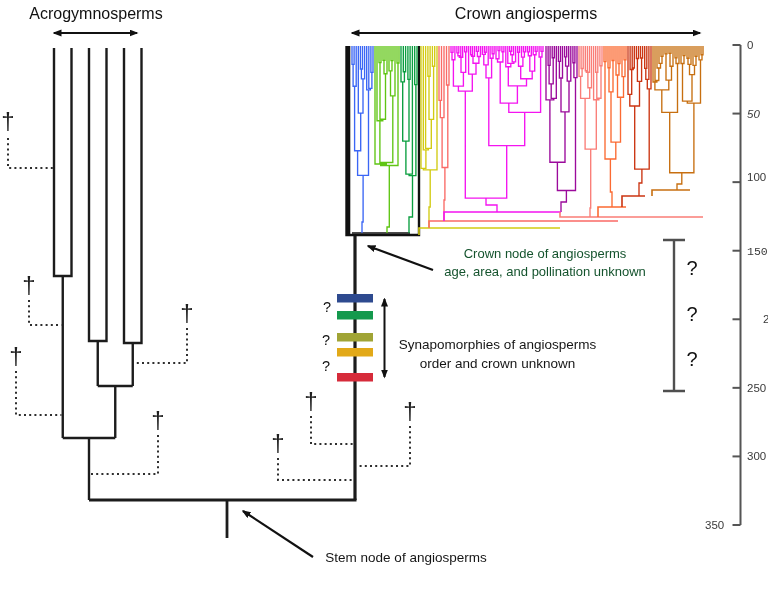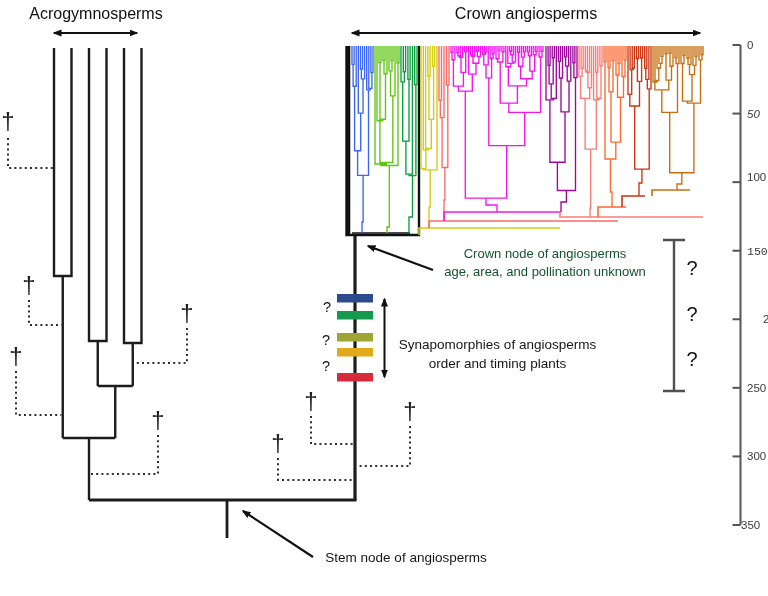--- a/index.html
+++ b/index.html
@@ -101,36 +101,36 @@
 
   <div class="abs ctr title" style="left:386px;top:5px;width:280px;">Crown angiosperms</div>
 
   <div class="abs ctr ann" style="left:420px;top:245px;width:250px;">
     <div>Crown node of angiosperms</div>
     <div class="it">age, area, and pollination unknown</div>
   </div>
 
   <div class="abs ctr ann2" style="left:380px;top:319px;width:235px;margin-top:16px;">
     <div>Synapomorphies of angiosperms</div>
-    <div class="it">order and timing plants</div>
+    <div class="it">order and crown unknown</div>
   </div>
 
   <div class="abs ctr ann2" style="left:288px;top:548px;width:236px;">
     <div>Stem node of angiosperms</div>
   </div>
 
   <div id="overlays">
       <span class="abs tick" style="left: 747px; top: 45px;">0</span>
       <span class="abs tick" style="left: 747px; top: 113.57px; font-style: italic;">50</span>
       <span class="abs tick" style="left: 747px; top: 177px;">100</span>
       <span class="abs tick" style="left: 747px; top: 250.71px; font-family: Liberation Mono, monospace;">150</span>
       <span class="abs tick" style="left: 747px; top: 319.28px; margin-left: 16px;">200</span>
       <span class="abs tick" style="left: 747px; top: 387.85px;">250</span>
       <span class="abs tick" style="left: 747px; top: 456.42px;">300</span>
-      <span class="abs tick" style="left: 741px; top: 524.99px; text-align: center;">350</span>
+      <span class="abs tick" style="left: 705px; top: 524.99px; text-align: center;">350</span>
       <span class="abs dagger" style="left: 8px; top: 122px;">†</span>
       <span class="abs dagger" style="left: 29px; top: 286px;">†</span>
       <span class="abs dagger" style="left: 187px; top: 314px;">†</span>
       <span class="abs dagger" style="left: 16px; top: 357px;">†</span>
       <span class="abs dagger" style="left: 158px; top: 421px;">†</span>
       <span class="abs dagger" style="left: 311px; top: 402px;">†</span>
       <span class="abs dagger" style="left: 410px; top: 412px;">†</span>
       <span class="abs dagger" style="left: 278px; top: 444px;">†</span>
       <span class="abs qbar" style="left: 327px; top: 307px;">?</span>
       <span class="abs qbar" style="left: 326px; top: 340px;">?</span>

